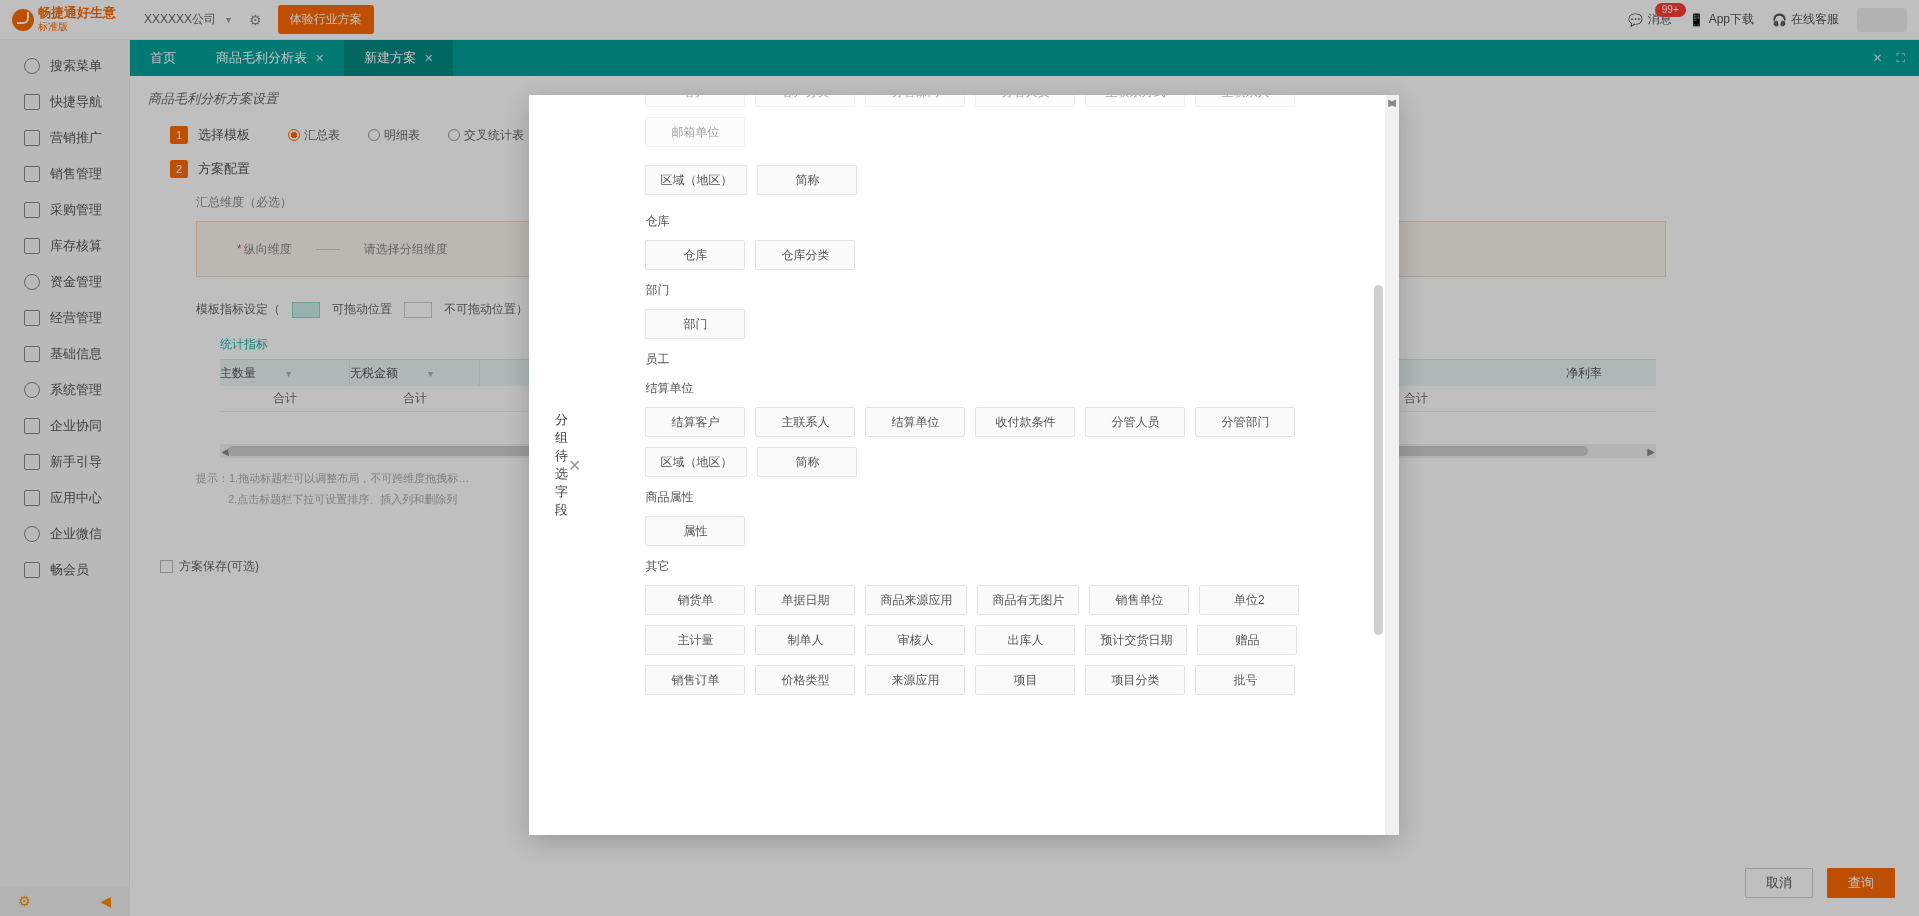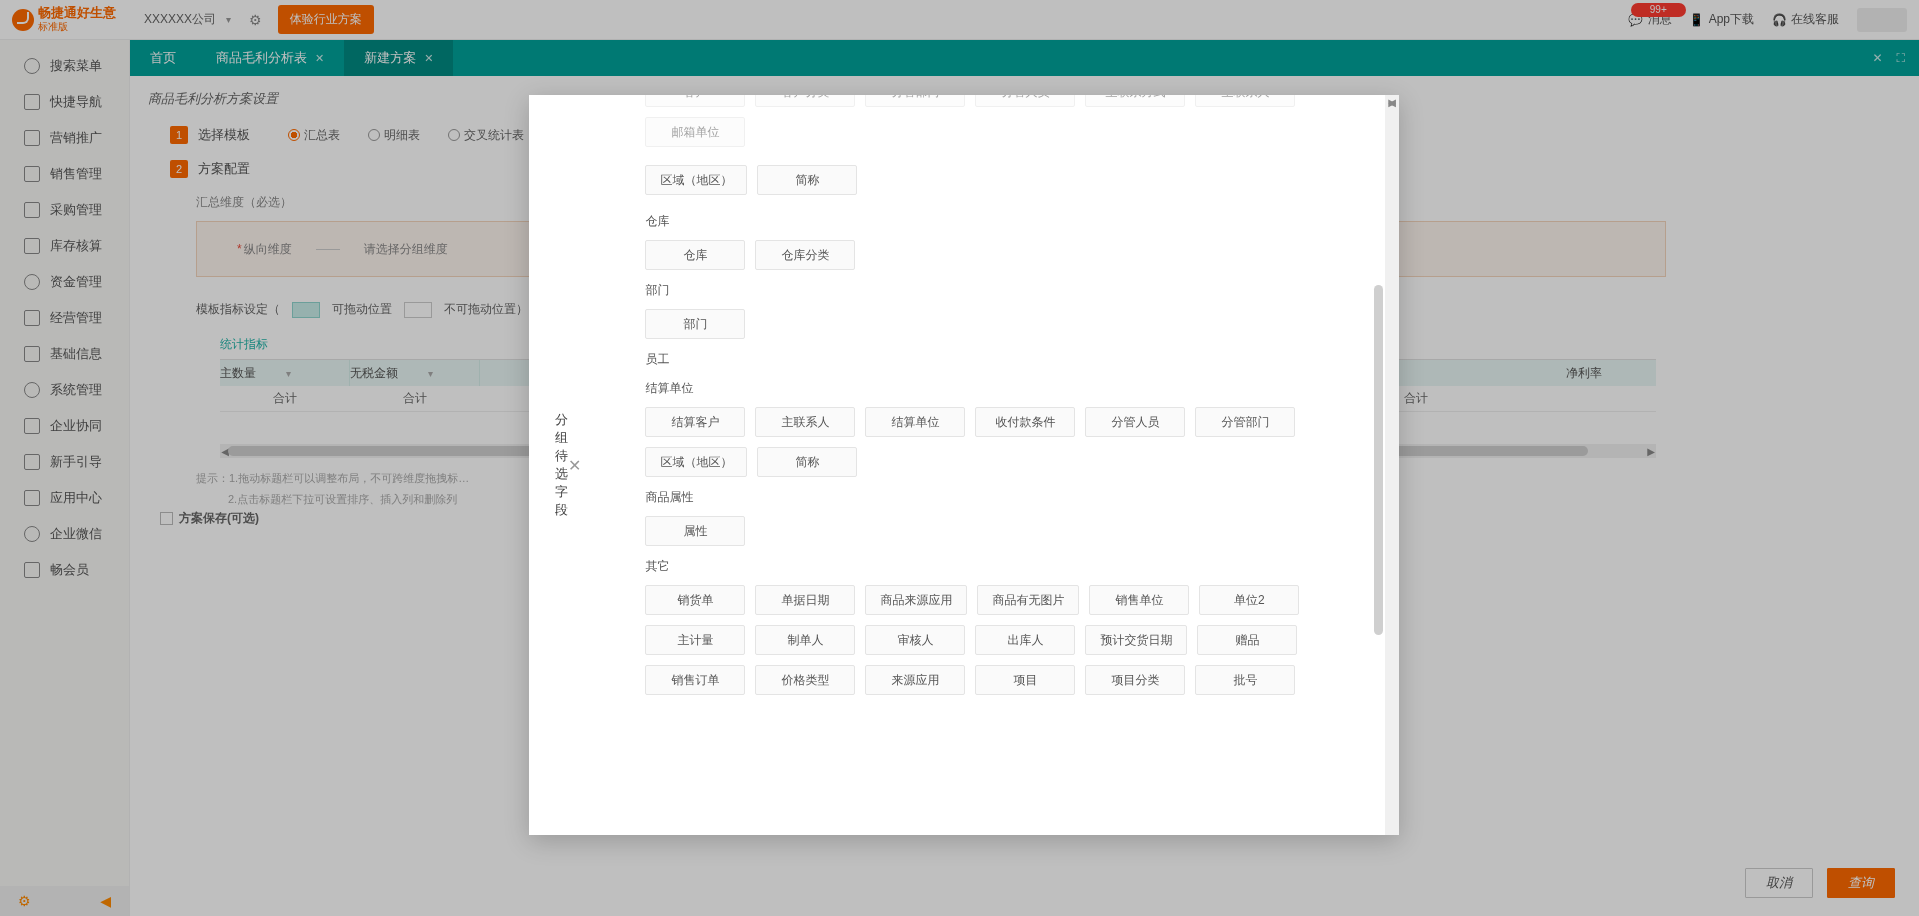--- a/index.html
+++ b/index.html
@@ -11,21 +11,21 @@
 .logo-icon { width: 22px; height: 22px; background: #ff6a00; border-radius: 50%; position: relative; }
 .logo-icon::after { content: ""; position: absolute; width: 10px; height: 10px; border: 2px solid #fff; border-top: none; border-left: none; border-radius: 0 0 6px 0; left: 5px; top: 3px; }
 .logo-text { color: #ff6a00; font-weight: bold; font-size: 13px; line-height: 1; }
 .logo-sub { color: #ff6a00; font-size: 10px; display: block; }
 .company-select { display: flex; align-items: center; gap: 10px; margin-left: 14px; color: #666; }
 .chev-down { font-size: 10px; color: #999; }
 .gear { color: #888; font-size: 14px; margin-left: 18px; }
 .orange-btn { background: #ff6a00; color: #fff; border: none; padding: 6px 12px; border-radius: 3px; margin-left: 16px; font-size: 12px; }
 .header-right { margin-left: auto; display: flex; align-items: center; gap: 18px; color: #555; font-size: 12px; }
 .header-right .itm { display: flex; align-items: center; gap: 4px; position: relative; }
-.badge { position: absolute; top: -8px; right: -14px; background: #ff3b30; color: #fff; border-radius: 8px; font-size: 10px; padding: 0 19px; line-height: 14px; }
+.badge { position: absolute; top: -8px; right: -14px; background: #ff3b30; color: #fff; border-radius: 8px; font-size: 10px; padding: 0 7px; line-height: 14px; }
 .avatar { width: 50px; height: 24px; background: #eee; border-radius: 3px; }
 
 
 .sidebar { position: absolute; left: 0; top: 40px; bottom: 0; width: 130px; background: #f7f7f5; border-right: 1px solid #eee; }
 .side-item { display: flex; align-items: center; gap: 10px; height: 36px; padding-left: 24px; color: #555; font-size: 13px; }
 .side-item:first-child { margin-top: 8px; }
 .side-icon { width: 16px; height: 16px; border: 1.5px solid #888; border-radius: 2px; display: inline-block; }
 .side-icon.circle { border-radius: 50%; }
 .sidebar-bottom { position: absolute; bottom: 0; left: 0; right: 0; height: 30px; background: #efefef; display: flex; align-items: center; justify-content: space-between; padding: 0 18px; color: #ff8a00; font-size: 14px; }
 
@@ -62,24 +62,24 @@
 .stats-sum { margin-left: 72px; width: 1436px; height: 26px; display: flex; align-items: center; border-bottom: 1px solid #eee; font-size: 12px; color: #666; }
 .stats-sum .c { flex: 0 0 130px; text-align: center; }
 .stats-sum .c.wide { flex: 0 0 300px; }
 .stats-sum .r { margin-left: auto; }
 .hscroll { margin-left: 72px; width: 1436px; height: 14px; background: #f0f0f0; position: relative; margin-top: 32px; }
 .hscroll .thumb { position: absolute; left: 8px; top: 2px; height: 10px; width: 1360px; background: #cfcfcf; border-radius: 5px; }
 .hscroll .ar { position: absolute; top: 0; width: 14px; height: 14px; color: #888; font-size: 10px; display: flex; align-items: center; justify-content: center; }
 .hscroll .ar.l { left: -2px; }
 .hscroll .ar.r { right: -2px; }
 .hints { margin-left: 48px; margin-top: 10px; font-size: 11px; color: #aaa; line-height: 1.9; }
-.save-row { margin-left: 12px; display: flex; align-items: center; gap: 6px; color: #666; font-size: 12px; font-weight: bold; }
+.save-row { margin-left: 12px; margin-top: 48px; display: flex; align-items: center; gap: 6px; color: #666; font-size: 12px; }
 .save-row .cb { width: 13px; height: 13px; border: 1px solid #bbb; display: inline-block; }
 .footer-btns { position: absolute; right: 24px; bottom: 18px; display: flex; gap: 14px; }
-.btn { min-width: 68px; height: 30px; border: 1px solid #ccc; background: #fff; border-radius: 1px; font-size: 13px; color: #555; font-style: italic; }
+.btn { min-width: 68px; height: 30px; border: 1px solid #ccc; background: #fff; border-radius: 1px; font-size: 13px; color: #555; }
 .btn.primary { background: #ff6a00; border-color: #ff6a00; color: #fff; }
 
 
 .mask { position: absolute; inset: 0; background: rgba(0,0,0,.25); }
 .modal { position: absolute; left: 529px; top: 95px; width: 870px; height: 740px; background: #fff; box-shadow: 0 6px 24px rgba(0,0,0,.2); display: flex; flex-direction: row; }
 .modal-head { flex: 0 0 44px; display: flex; align-items: center; justify-content: space-between; padding: 0 26px; font-size: 13px; color: #444; }
 .modal-head .close { color: #999; font-size: 16px; cursor: pointer; }
 .modal-body { flex: 1; overflow: hidden; position: relative; }
 .modal-scroll { position: absolute; inset: 0; padding: 0 24px 10px 38px; }
 .partial-row, .field-row { display: flex; flex-wrap: wrap; gap: 10px; }

